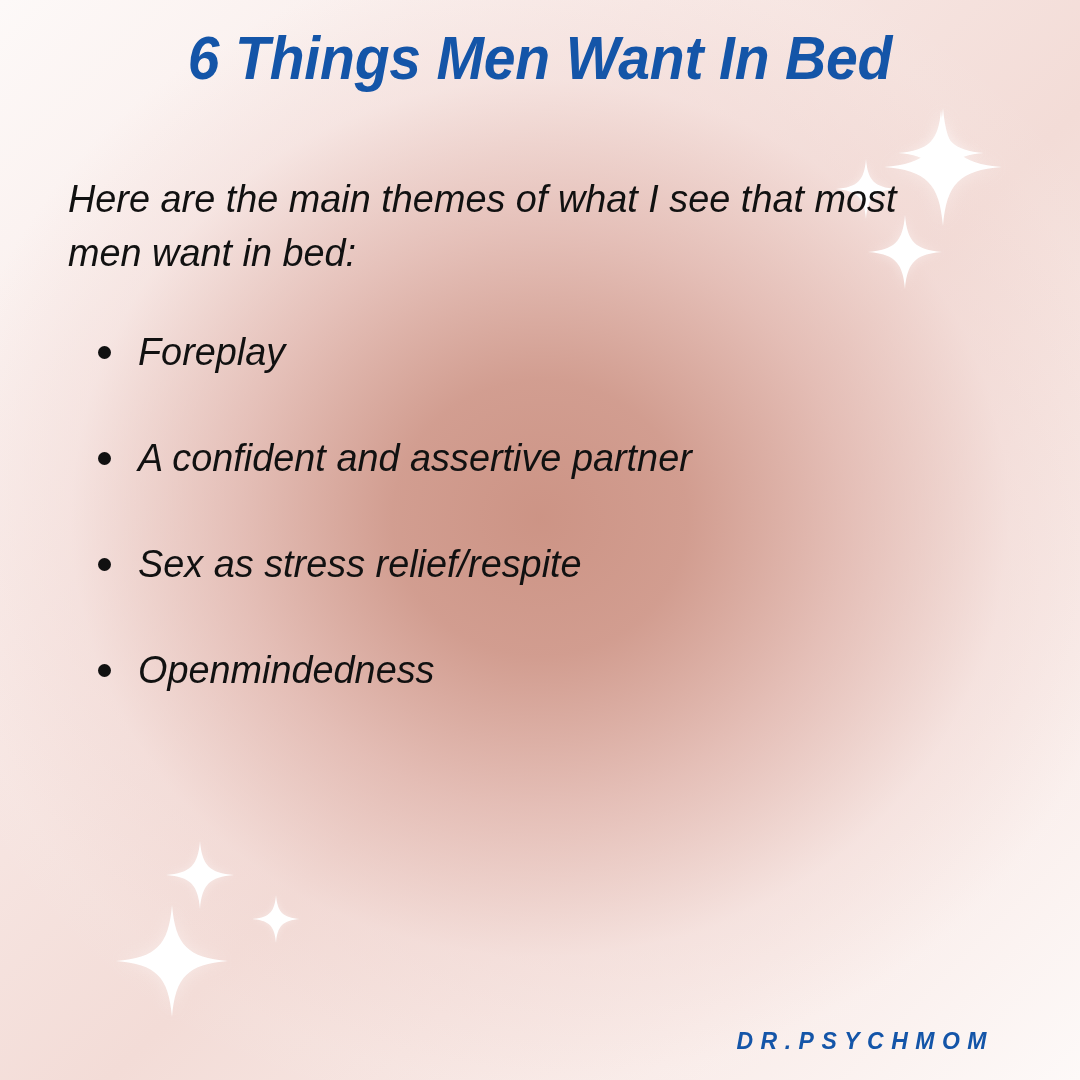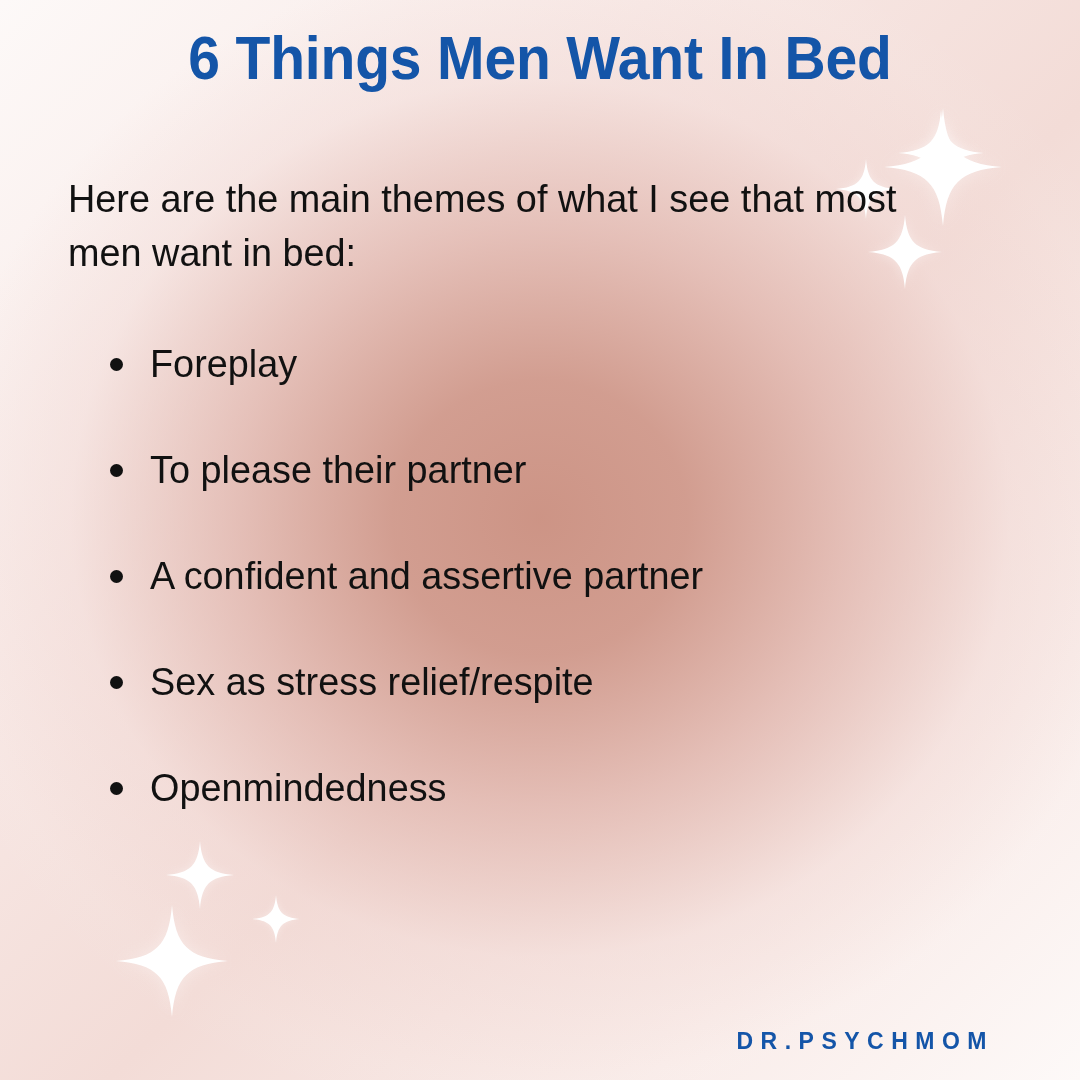--- a/index.html
+++ b/index.html
@@ -13,20 +13,21 @@
 
   #canvas {
     position: relative;
     width: 1080px;
     height: 1080px;
     overflow: hidden;
     background-color: #fdf9f8;
     background-image:
       radial-gradient(ellipse 62% 58% at 50% 48%, rgba(203,145,130,0.96) 0%, rgba(206,150,136,0.90) 22%, rgba(222,177,168,0.72) 46%, rgba(240,214,210,0.38) 70%, rgba(252,246,245,0.04) 90%, rgba(253,249,248,0) 100%),
       linear-gradient(135deg, #fdf9f8 0%, #f8e9e6 30%, #f3dcd7 55%, #f9ece9 80%, #fdf9f8 100%);
+    font-style: italic;
   }
 
   
   .title {
     position: absolute;
     left: 0;
     right: 0;
     top: 22px;
     text-align: center;
     font-family: "Liberation Sans Narrow", "Liberation Sans", sans-serif;
@@ -52,21 +53,21 @@
     transform: scaleX(0.97);
     transform-origin: 0 0;
   }
 
   
   .bullet-list {
     position: absolute;
     left: 96px;
     top: 330px;
     width: 900px;
-    margin: 12px;
+    margin: 0;
     padding: 0;
     list-style: none;
   }
   .bullet-item {
     position: relative;
     height: 106px;
     padding-left: 42px;
     font-family: "Liberation Sans Narrow", "Liberation Sans", sans-serif;
     font-size: 39px;
     line-height: 44px;
@@ -165,24 +166,20 @@
 
   <div class="intro">Here are the main themes of what I see that most men want in bed:</div>
 
   <ul class="bullet-list">
     <li class="bullet-item">
       <span class="bullet-dot"></span>
       <span class="bullet-text">Foreplay</span>
     </li>
     <li class="bullet-item">
       <span class="bullet-dot"></span>
-      <span class="bullet-text">To please their partner</span>
-    </li>
-    <li class="bullet-item">
-      <span class="bullet-dot"></span>
       <span class="bullet-text">A confident and assertive partner</span>
     </li>
     <li class="bullet-item">
       <span class="bullet-dot"></span>
       <span class="bullet-text">Sex as stress relief/respite</span>
     </li>
     <li class="bullet-item">
       <span class="bullet-dot"></span>
       <span class="bullet-text">Openmindedness</span>
     </li>

